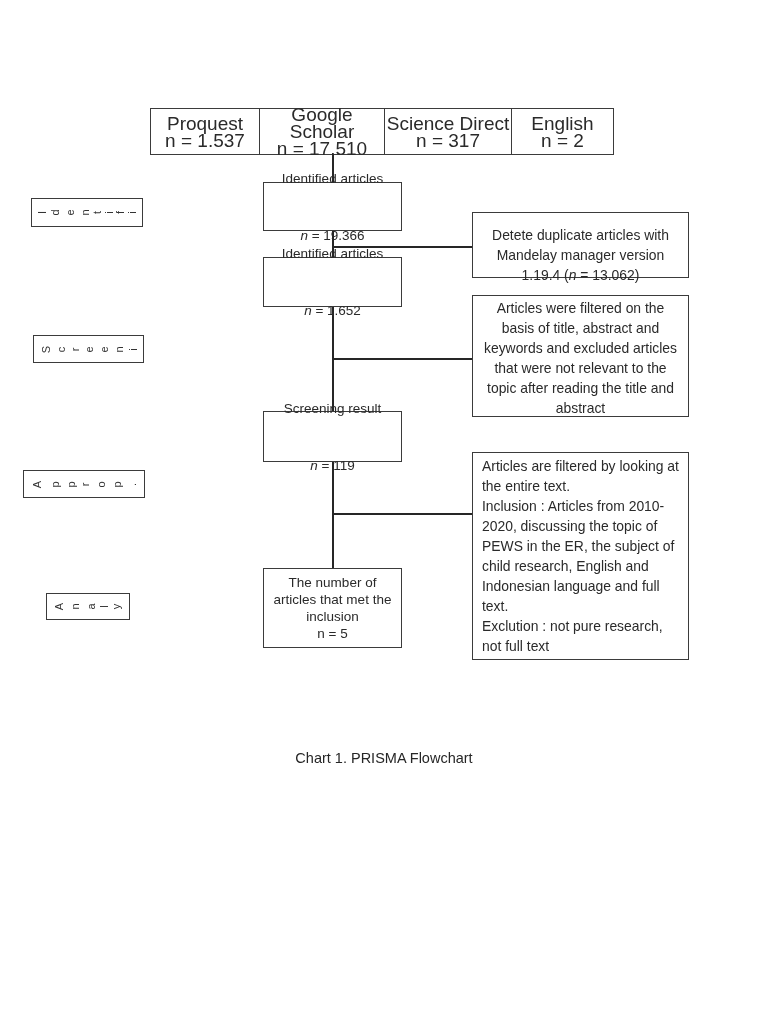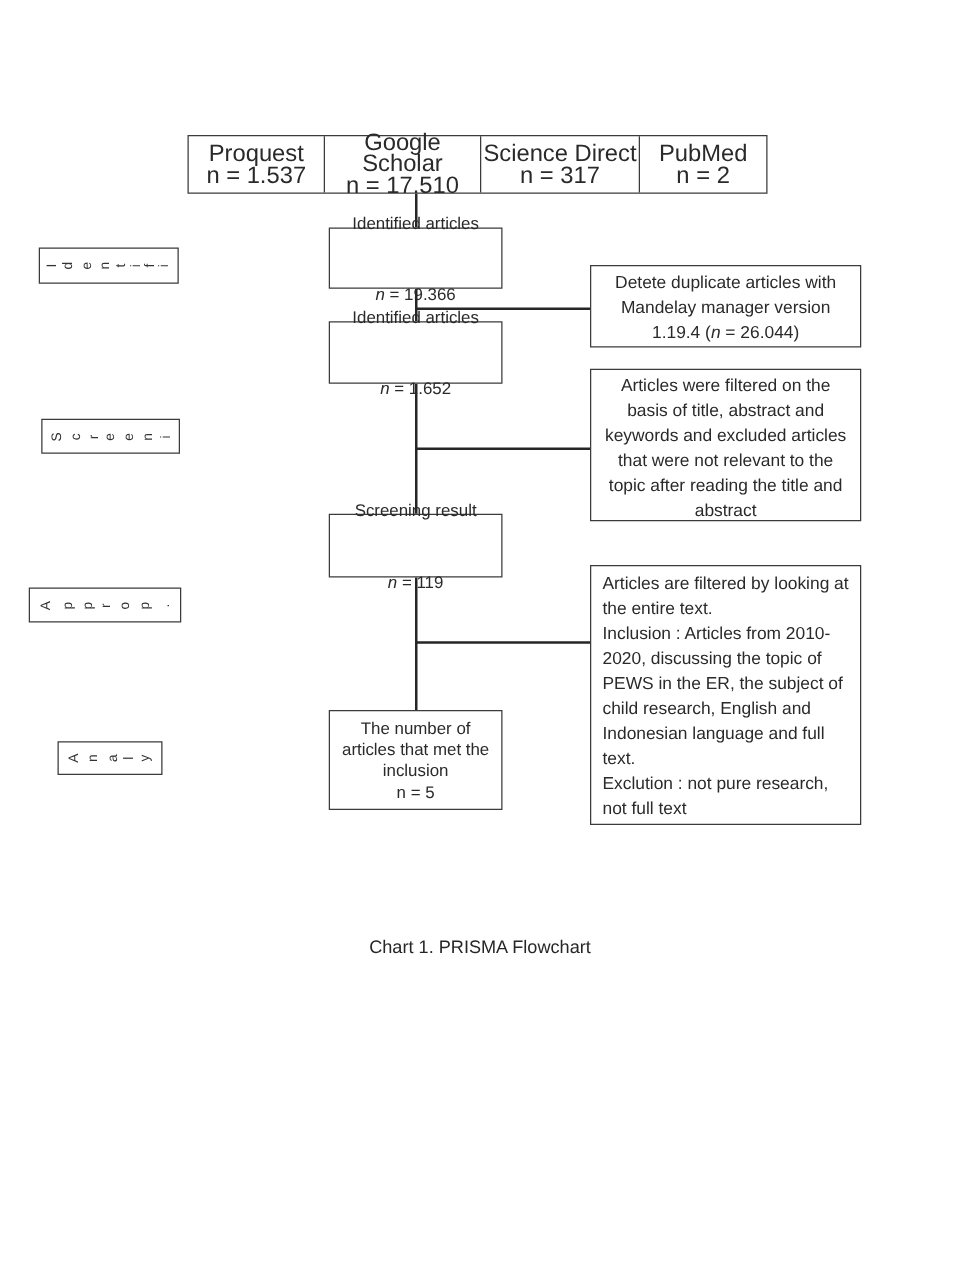--- a/index.html
+++ b/index.html
@@ -36,21 +36,21 @@
     </div>
     <div class="src-box" style="width:125px">
       <div>Google Scholar</div>
       <div>n = 17.510</div>
     </div>
     <div class="src-box" style="width:127px">
       <div>Science Direct</div>
       <div>n = 317</div>
     </div>
     <div class="src-box" style="flex:1">
-      <div>PubMed</div>
+      <div>English</div>
       <div>n = 2</div>
     </div>
   </div>
 
   <div class="vline" style="left:332px;top:155px;height:28px"></div>
   <div class="vline" style="left:332px;top:231px;height:27px"></div>
   <div class="hline" style="left:333px;top:246px;width:139px"></div>
   <div class="vline" style="left:332px;top:306px;height:106px"></div>
   <div class="hline" style="left:333px;top:358px;width:139px"></div>
   <div class="vline" style="left:332px;top:461px;height:108px"></div>
@@ -69,24 +69,24 @@
   <div class="box flowbox" style="left:263px;top:411px;width:139px;height:51px">
     <div>Screening result</div>
     <div><i class="ital">n</i><span> = 119</span></div>
   </div>
 
   <div class="box flowbox prelines" style="left:263px;top:568px;width:139px;height:80px">The number of
 articles that met the
 inclusion
 n = 5</div>
 
-  <div class="box note" style="left:472px;top:212px;width:217px;height:66px;text-align:center;padding-top:2px">
+  <div class="box note" style="left:472px;top:212px;width:217px;height:66px;text-align:center;padding-top:12px">
     <div class="prelines">Detete duplicate articles with
 Mandelay manager version</div>
-    <div><span>1.19.4 (</span><i class="ital">n</i><span> = 26.044)</span></div>
+    <div><span>1.19.4 (</span><i class="ital">n</i><span> = 13.062)</span></div>
   </div>
 
   <div class="box note prelines" style="left:472px;top:295px;width:217px;height:122px;text-align:center;padding-top:2px">Articles were filtered on the
 basis of title, abstract and
 keywords and excluded articles
 that were not relevant to the
 topic after reading the title and
 abstract</div>
 
   <div class="box note prelines" style="left:472px;top:452px;width:217px;height:208px;text-align:left;padding:3px 4px 16px 9px">Articles are filtered by looking at

